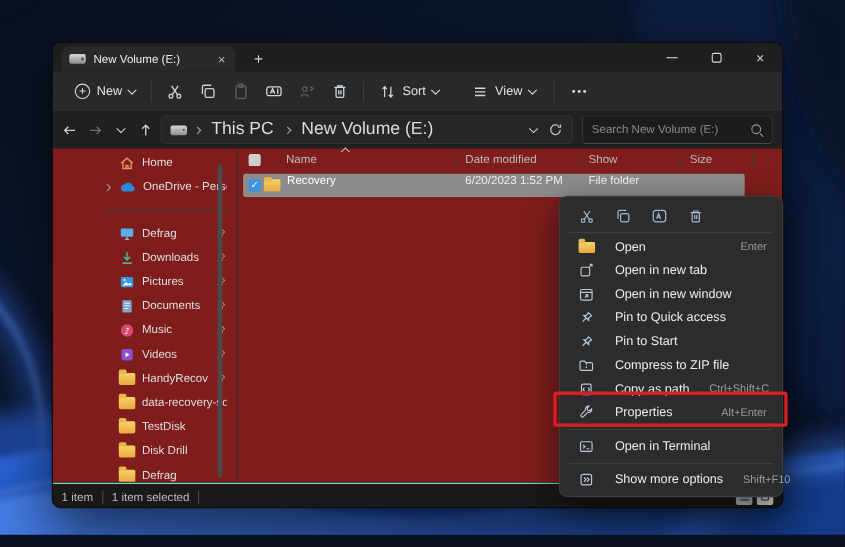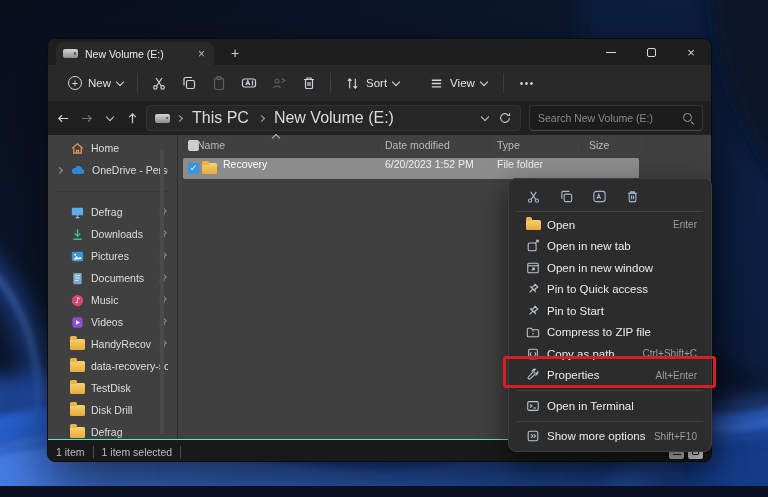--- a/index.html
+++ b/index.html
@@ -59,21 +59,21 @@
   .searchbox input { flex:1; background:transparent; border:none; outline:none; color:#cfcfcf;
     font-size:10.5px; font-family:inherit; min-width:0; }
   .searchbox input::placeholder { color:#8a8a8a; }
   .mag { position:relative; width:12px; height:12px; flex:0 0 12px; }
   .mag::before { content:""; position:absolute; left:1px; top:1px; width:7px; height:7px;
     border:1.3px solid #9a9a9a; border-radius:50%; }
   .mag::after { content:""; position:absolute; left:8.5px; top:8.5px; width:4px; height:1.3px;
     background:#9a9a9a; transform:rotate(45deg); transform-origin:left center; }
 
   
-  .content { position:relative; height:304px; display:flex; background:#404040; }
+  .content { position:relative; height:304px; display:flex; background:#7f1d1d;padding-left:38px; }
   .sidebar { position:relative; width:130px; padding-top:2px; }
   .side-divider { position:absolute; right:0; top:0; bottom:0; width:1px; background:#2c2c2c; }
   .sbi { height:22px; display:flex; align-items:center; padding:0 10px 0 6px; gap:6px; border-radius:4px; }
   .sbi .lbl { font-size:10.5px; color:#dedede; white-space:nowrap; overflow:hidden; flex:1; }
   .sbi .exp { width:10px; flex:0 0 10px; display:flex; justify-content:center; color:#9a9a9a; }
   .sb-sep { height:1px; background:#383838; margin:10px 8px 9px 10px; }
   .sb-scroll { position:absolute; right:14px; top:14px; width:4px; height:285px; background:#4a4a4a; border-radius:2px; }
   .pin-ic { margin-left:auto; color:#8f8f8f; flex:0 0 auto; }
 
   .main { position:relative; flex:1; }
@@ -112,21 +112,21 @@
   .vt .sq { width:7px; height:7px; border:1.4px solid #2a2a2a; border-radius:1px; }
 
   
   .ctxmenu { position:absolute; left:508px; top:178px; width:204px; z-index:5; background:#2c2c2c;
     border:1px solid #3d3d3d; border-radius:8px; box-shadow:0 10px 28px rgba(0,0,0,.55);
     padding:4px; color:#e8e8e8; }
   .ctx-iconrow { height:26px; display:flex; align-items:center; gap:9px; padding:0 8px; }
   .cxi { width:24px; height:22px; display:flex; align-items:center; justify-content:center;
     color:#9fb8d0; border-radius:4px; }
   .ctx-div { height:1px; background:#404040; margin:2px 4px; }
-  .mi { height:21.5px; display:flex; align-items:center; gap:6px; padding:0 10px 0 12px; border-radius:4px; }
+  .mi { height:21.5px; display:flex; align-items:center; gap:18px; padding:0 10px 0 12px; border-radius:4px; }
   .mi .mic { width:16px; flex:0 0 16px; display:flex; justify-content:center; color:#b9c8d6; }
   .mi .mlbl { font-size:11.5px; color:#ececec; white-space:nowrap; }
   .mi .msc { margin-left:auto; font-size:10px; color:#9c9c9c; white-space:nowrap; }
 
   
   .redbox { position:absolute; left:503px; top:356px; width:213px; height:32px; z-index:7;
     border:3px solid #d91f26; border-radius:3px; pointer-events:none; }
 
   svg.ic { display:block; }
 </style>
@@ -434,26 +434,26 @@
           <span class="exp"></span>
           <span class="folder"></span>
           <span class="lbl">Defrag</span>
         </div>
         <div class="sb-scroll"></div>
         <div class="side-divider"></div>
       </div>
 
       <div class="main">
         <span class="cb header"></span>
-        <span class="hdrcell" style="left:19px">Name</span>
+        <span class="hdrcell" style="left:44px">Name</span>
         <span class="sortcaret" style="left:95px"></span>
         <span class="hdr-sep" style="left:200px"></span>
         <span class="hdrcell" style="left:207px">Date modified</span>
         <span class="hdr-sep" style="left:311px"></span>
-        <span class="hdrcell" style="left:319px">Type</span>
+        <span class="hdrcell" style="left:319px">Show</span>
         <span class="hdr-sep" style="left:403px"></span>
         <span class="hdrcell" style="left:411px">Size</span>
         <span class="hdr-sep" style="left:468px"></span>
 
         <div class="row">
           <span class="cb checked">✓</span>
           <span class="folder" style="position:absolute;left:19px;top:5px"></span>
           <span class="rowcell" style="left:40px">Recovery</span>
           <span class="rowcell" style="left:202px;color:#eeeeee">6/20/2023 1:52 PM</span>
           <span class="rowcell" style="left:314px;color:#eeeeee">File folder</span>

